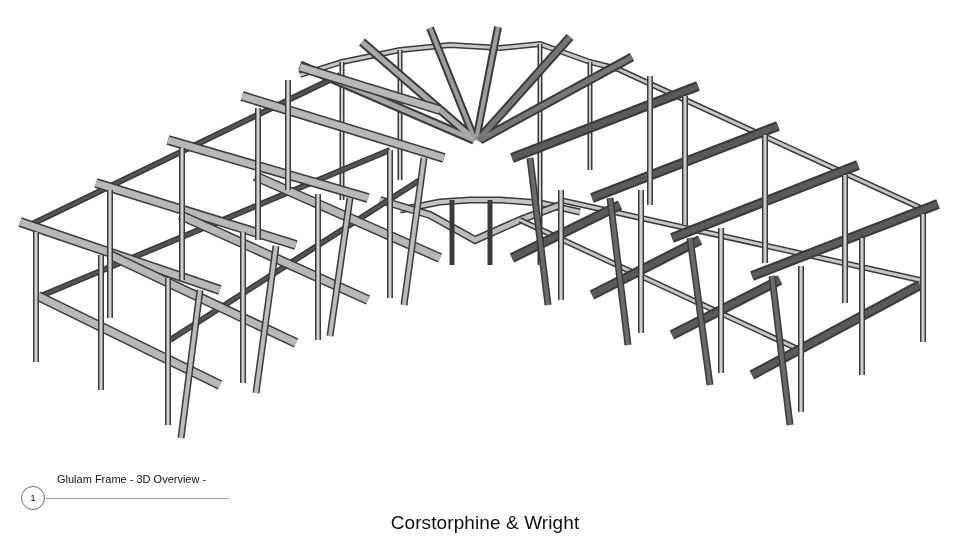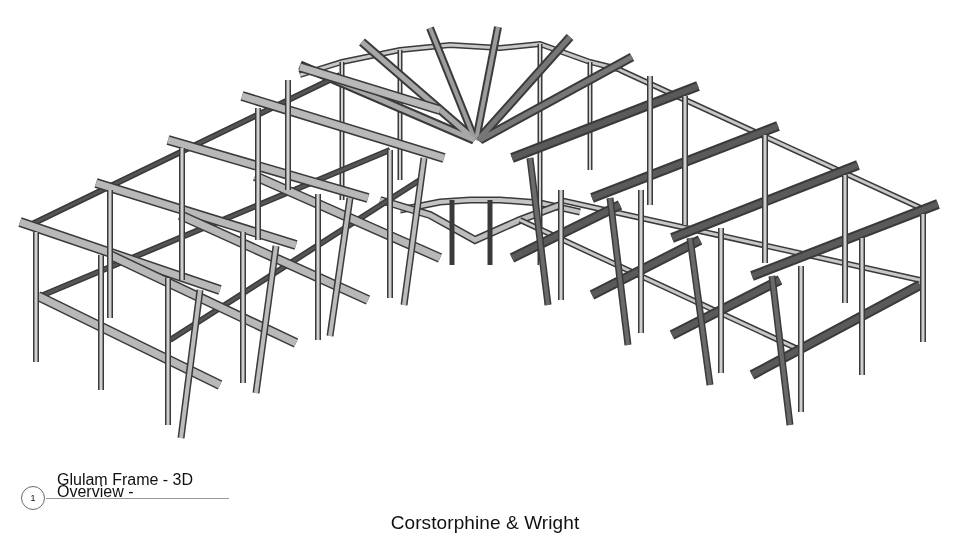--- a/index.html
+++ b/index.html
@@ -2,21 +2,21 @@
 <html><head>
 <meta charset="utf-8">
 <style>
   html, body { margin:0; padding:0; background:#ffffff; }
   body { width:960px; height:557px; position:relative; overflow:hidden; font-family:"Liberation Sans", sans-serif; }
   #frame { position:absolute; left:0; top:0; width:960px; height:557px; }
   .b { stroke:#3a3a3a; stroke-linecap:butt; fill:none; }
   .bi { stroke-linecap:butt; fill:none; }
   .view-tag { position:absolute; left:21px; top:486px; width:24px; height:24px; border:1px solid #6a6a6a; border-radius:50%; box-sizing:border-box; text-align:center; line-height:22px; font-size:9px; color:#111; }
   .view-line { position:absolute; left:46px; top:498px; width:183px; height:0; border-top:1px solid #9a9a9a; }
-  .view-title { position:absolute; left:57px; top:474px; font-size:16px; line-height:11.5px; color:#111; width:200px; }
+  .view-title { position:absolute; left:57px; top:474px; font-size:11px; line-height:11.5px; color:#111; width:200px; }
   .brand { position:absolute; left:0; width:940px; top:512px; text-align:center; font-size:19px; color:#111; letter-spacing:0.1px; padding-left:0; }
   .brand span { display:inline-block; margin-left:30px; }
 </style>
 </head>
 <body>
 
 <svg id="frame" viewBox="0 0 960 557" xmlns="http://www.w3.org/2000/svg">
   <defs>
     <g id="dummy"></g>
   </defs>

